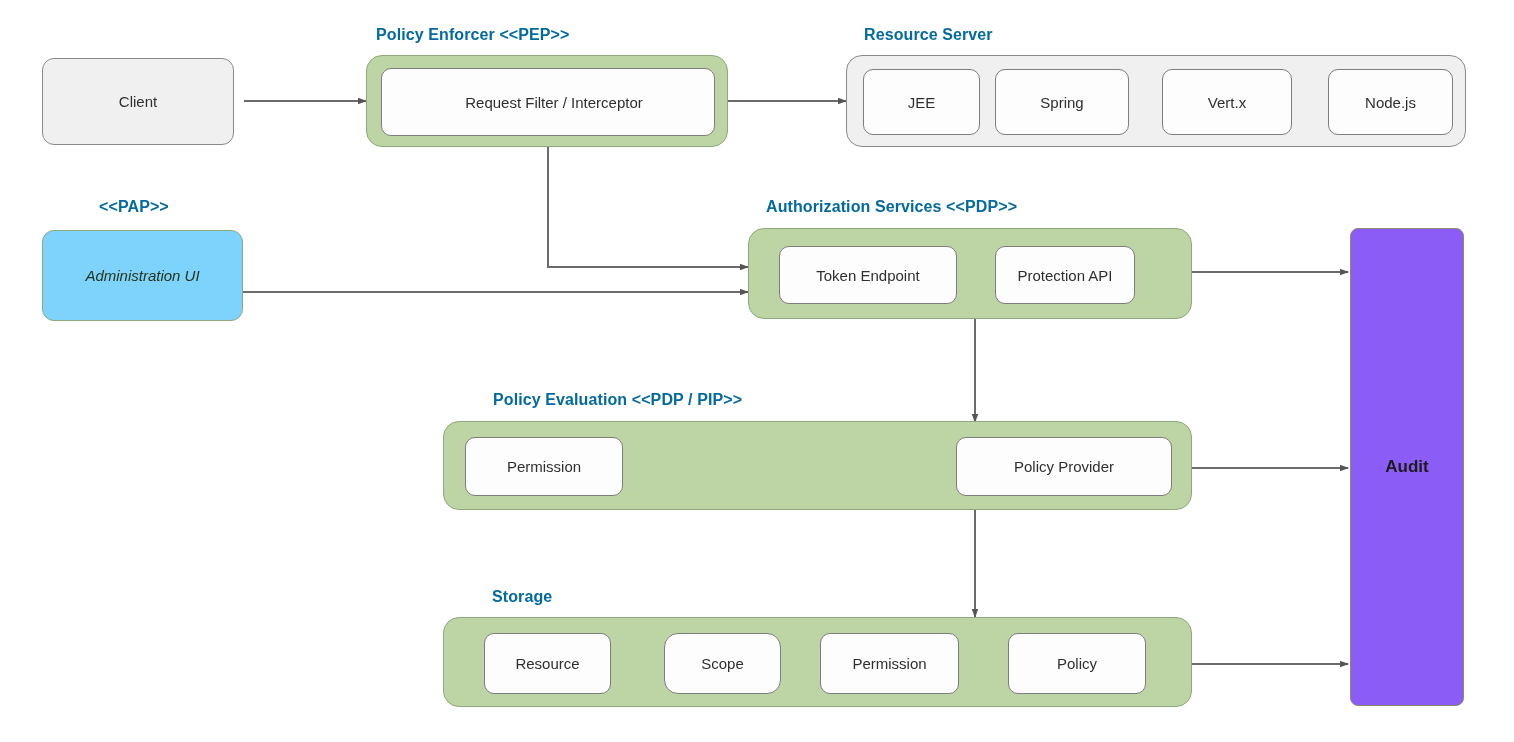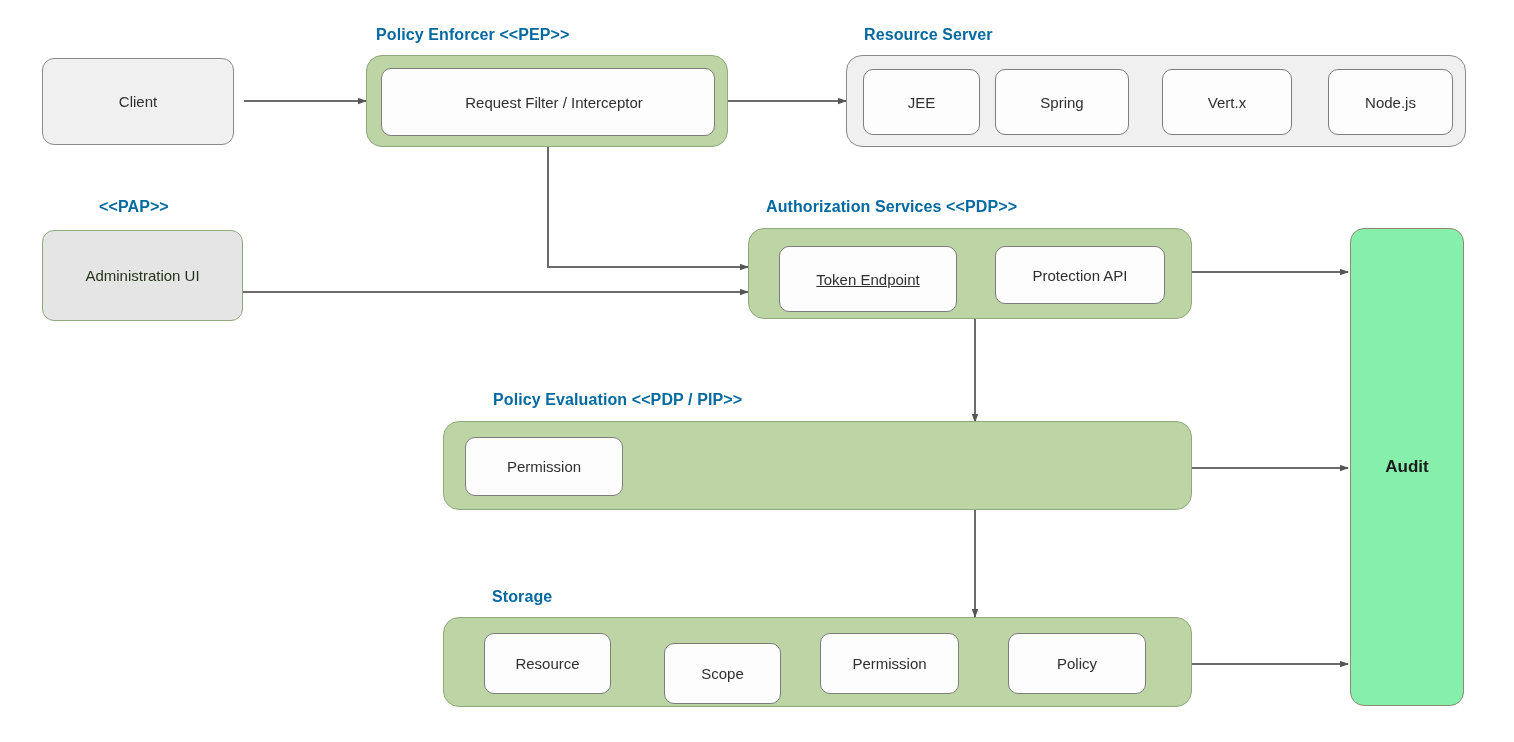--- a/index.html
+++ b/index.html
@@ -75,32 +75,33 @@
     border-radius: 10px;
     display: flex;
     align-items: center;
     justify-content: center;
     font-size: 15px;
     color: #2f2f2f;
     text-align: center;
     white-space: nowrap;
   }
   .solid-green {
-    background: #e5e5e5;
+    background: #7dd3fc;
     border: 1.6px solid #8fa97c;
     border-radius: 12px;
     font-size: 15px;
     color: #25341c;
+    font-style: italic;
   }
   .audit-box {
     position: absolute;
     box-sizing: border-box;
-    background: #86efac;
+    background: #8b5cf6;
     border: 1.6px solid #8d8a72;
-    border-radius: 14px;
+    border-radius: 8px;
     display: flex;
     align-items: center;
     justify-content: center;
     font-weight: bold;
     font-size: 17px;
     color: #1c1c1c;
   }
 </style>
 </head>
 <body>
@@ -148,32 +149,33 @@
     <div class="inner-box" style="left:148px; top:13px; width:134px; height:66px;">Spring</div>
     <div class="inner-box" style="left:315px; top:13px; width:130px; height:66px;">Vert.x</div>
     <div class="inner-box" style="left:481px; top:13px; width:125px; height:66px;">Node.js</div>
   </div>
 
   <div class="sect-title" style="left:99px; top:198px;">&lt;&lt;PAP&gt;&gt;</div>
   <div class="node solid-green" style="left:42px; top:230px; width:201px; height:91px;">Administration UI</div>
 
   <div class="sect-title" style="left:766px; top:198px;">Authorization Services &lt;&lt;PDP&gt;&gt;</div>
   <div class="group-green" style="left:748px; top:228px; width:444px; height:91px;">
-    <div class="inner-box" style="left:30px; top:17px; width:178px; height:66px;text-decoration:underline;">Token Endpoint</div>
-    <div class="inner-box" style="left:246px; top:17px; width:170px; height:58px;">Protection API</div>
+    <div class="inner-box" style="left:30px; top:17px; width:178px; height:58px;">Token Endpoint</div>
+    <div class="inner-box" style="left:246px; top:17px; width:140px; height:58px;">Protection API</div>
   </div>
 
   <div class="sect-title" style="left:453px; top:391px;margin-left:40px;">Policy Evaluation &lt;&lt;PDP / PIP&gt;&gt;</div>
   <div class="group-green" style="left:443px; top:421px; width:749px; height:89px;">
     <div class="inner-box" style="left:21px; top:15px; width:158px; height:59px;">Permission</div>
+    <div class="inner-box" style="left:512px; top:15px; width:216px; height:59px;">Policy Provider</div>
   </div>
 
   <div class="sect-title" style="left:492px; top:588px;">Storage</div>
   <div class="group-green" style="left:443px; top:617px; width:749px; height:90px;">
     <div class="inner-box" style="left:40px; top:15px; width:127px; height:61px;">Resource</div>
-    <div class="inner-box" style="left:220px; top:25px; width:117px; height:61px;">Scope</div>
+    <div class="inner-box" style="left:220px; top:15px; width:117px; height:61px;border-radius:14px;">Scope</div>
     <div class="inner-box" style="left:376px; top:15px; width:139px; height:61px;">Permission</div>
     <div class="inner-box" style="left:564px; top:15px; width:138px; height:61px;">Policy</div>
   </div>
 
   <div class="audit-box" style="left:1350px; top:228px; width:114px; height:478px;">Audit</div>
 
 </div>
 
 </body></html>

